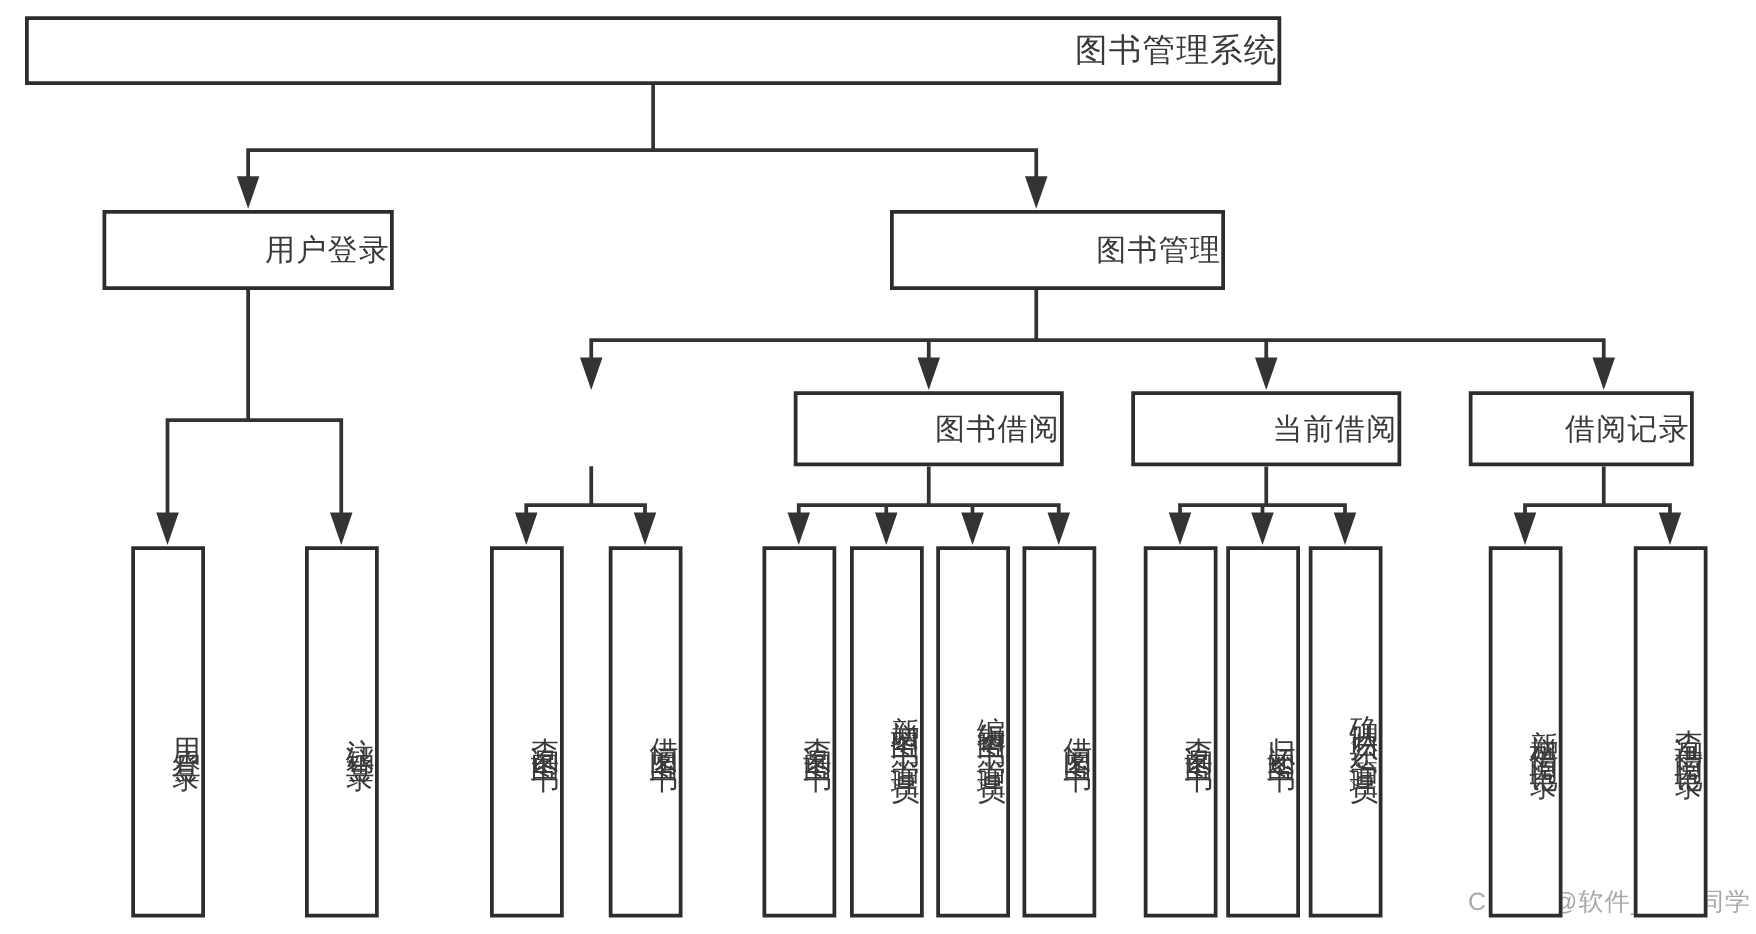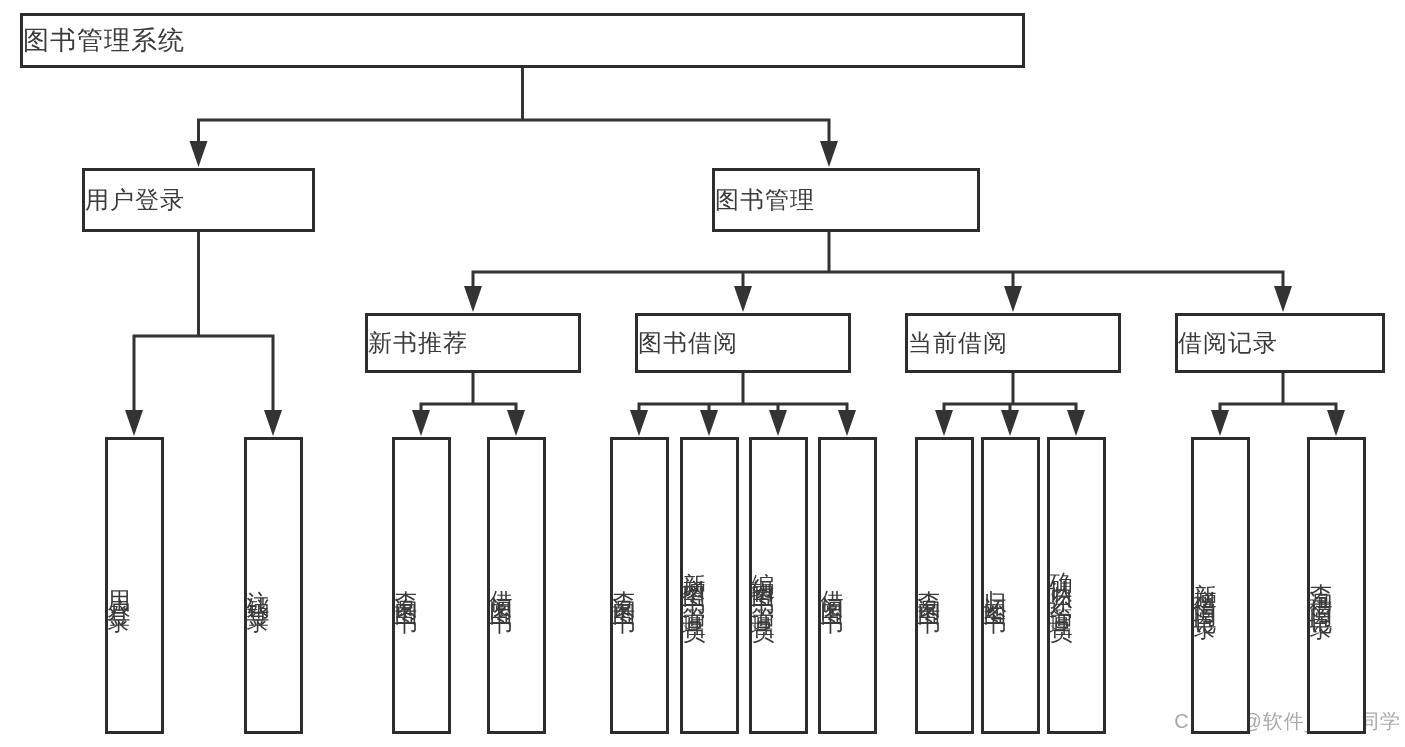--- a/index.html
+++ b/index.html
@@ -13,22 +13,23 @@
   #connectors{
     position:absolute;left:0;top:0;width:1405px;height:747px;
   }
   .node{
     position:absolute;
     box-sizing:border-box;
     background:#ffffff;
     border:3px solid #2d2d2d;
     display:flex;
     align-items:center;
-    justify-content:flex-start;
+    justify-content:flex-end;
     color:#3a3a3a;
+    padding-left:12px;
   }
   .node.h .label{
     font-size:24px;
     letter-spacing:1px;
     white-space:nowrap;
   }
   .node[data-name="node-root"] .label{
     font-size:26px;
   }
   .node.v .label{
@@ -78,30 +79,27 @@
   <div class="watermark" data-name="watermark">CSDN @软件_小贺同学</div>
 <div class="node h" data-name="node-root" style="left: 20px; top: 13px; width: 1005px; height: 55px;">
       <span class="label" data-name="node-label-root">图书管理系统</span>
     </div>
     <div class="node h" data-name="node-user-login" style="left: 82px; top: 168px; width: 233px; height: 64px;">
       <span class="label" data-name="node-label-user-login">用户登录</span>
     </div>
     <div class="node h" data-name="node-book-mgmt" style="left: 712px; top: 168px; width: 268px; height: 64px;">
       <span class="label" data-name="node-label-book-mgmt">图书管理</span>
     </div>
-    <div class="node h" data-name="node-new-book-rec" style="left: 365px; top: 313px; width: 216px; height: 60px;">
-      <span class="label" data-name="node-label-new-book-rec">新书推荐</span>
-    </div>
     <div class="node h" data-name="node-book-borrow" style="left: 635px; top: 313px; width: 216px; height: 60px;">
       <span class="label" data-name="node-label-book-borrow">图书借阅</span>
     </div>
     <div class="node h" data-name="node-current-borrow" style="left: 905px; top: 313px; width: 216px; height: 60px;">
       <span class="label" data-name="node-label-current-borrow">当前借阅</span>
     </div>
-    <div class="node h" data-name="node-borrow-records" style="left: 1175px; top: 313px; width: 210px; height: 60px; font-family: Liberation Mono, monospace;">
+    <div class="node h" data-name="node-borrow-records" style="left: 1175px; top: 313px; width: 180px; height: 60px; font-family: Liberation Mono, monospace;">
       <span class="label" data-name="node-label-borrow-records">借阅记录</span>
     </div>
     <div class="node v" data-name="node-leaf-login" style="left: 104.5px; top: 437px; width: 59px; height: 297px;">
       <span class="label" data-name="node-label-leaf-login">用户登录</span>
     </div>
     <div class="node v" data-name="node-leaf-logout" style="left: 243.5px; top: 437px; width: 59px; height: 297px;">
       <span class="label" data-name="node-label-leaf-logout">注销登录</span>
     </div>
     <div class="node v" data-name="node-leaf-query-1" style="left: 391.5px; top: 437px; width: 59px; height: 297px;">
       <span class="label" data-name="node-label-leaf-query-1">查询图书</span>

